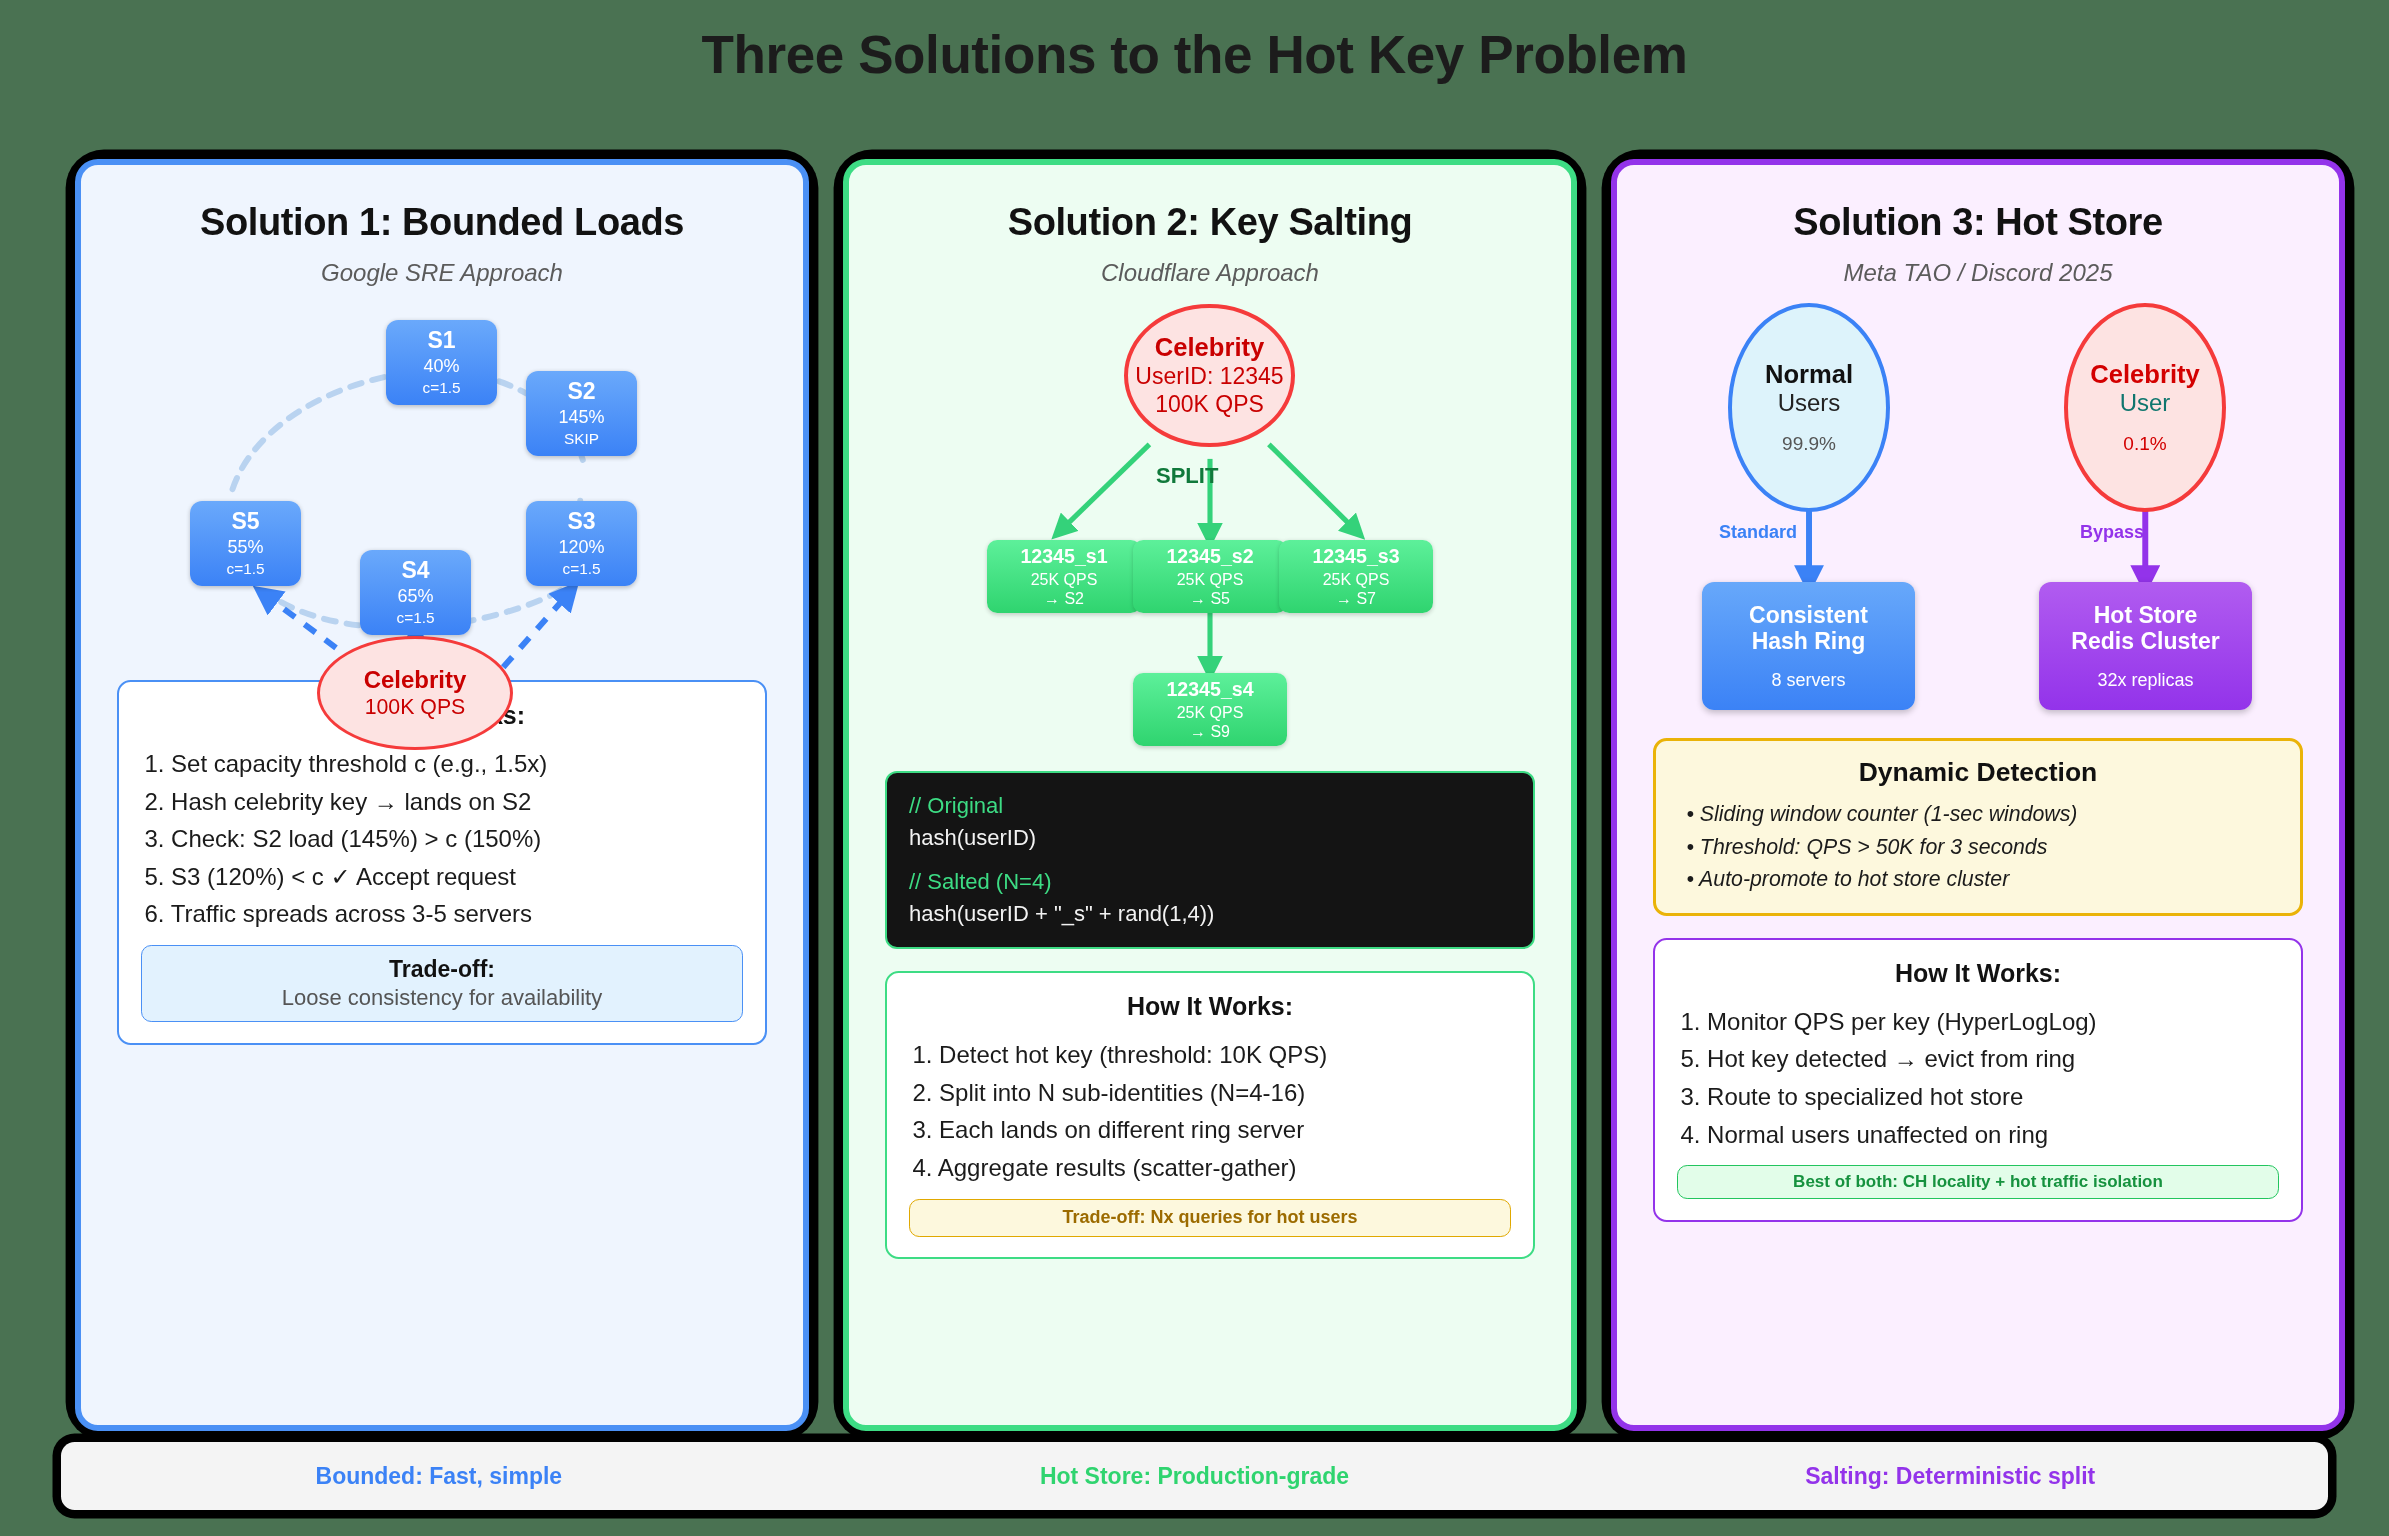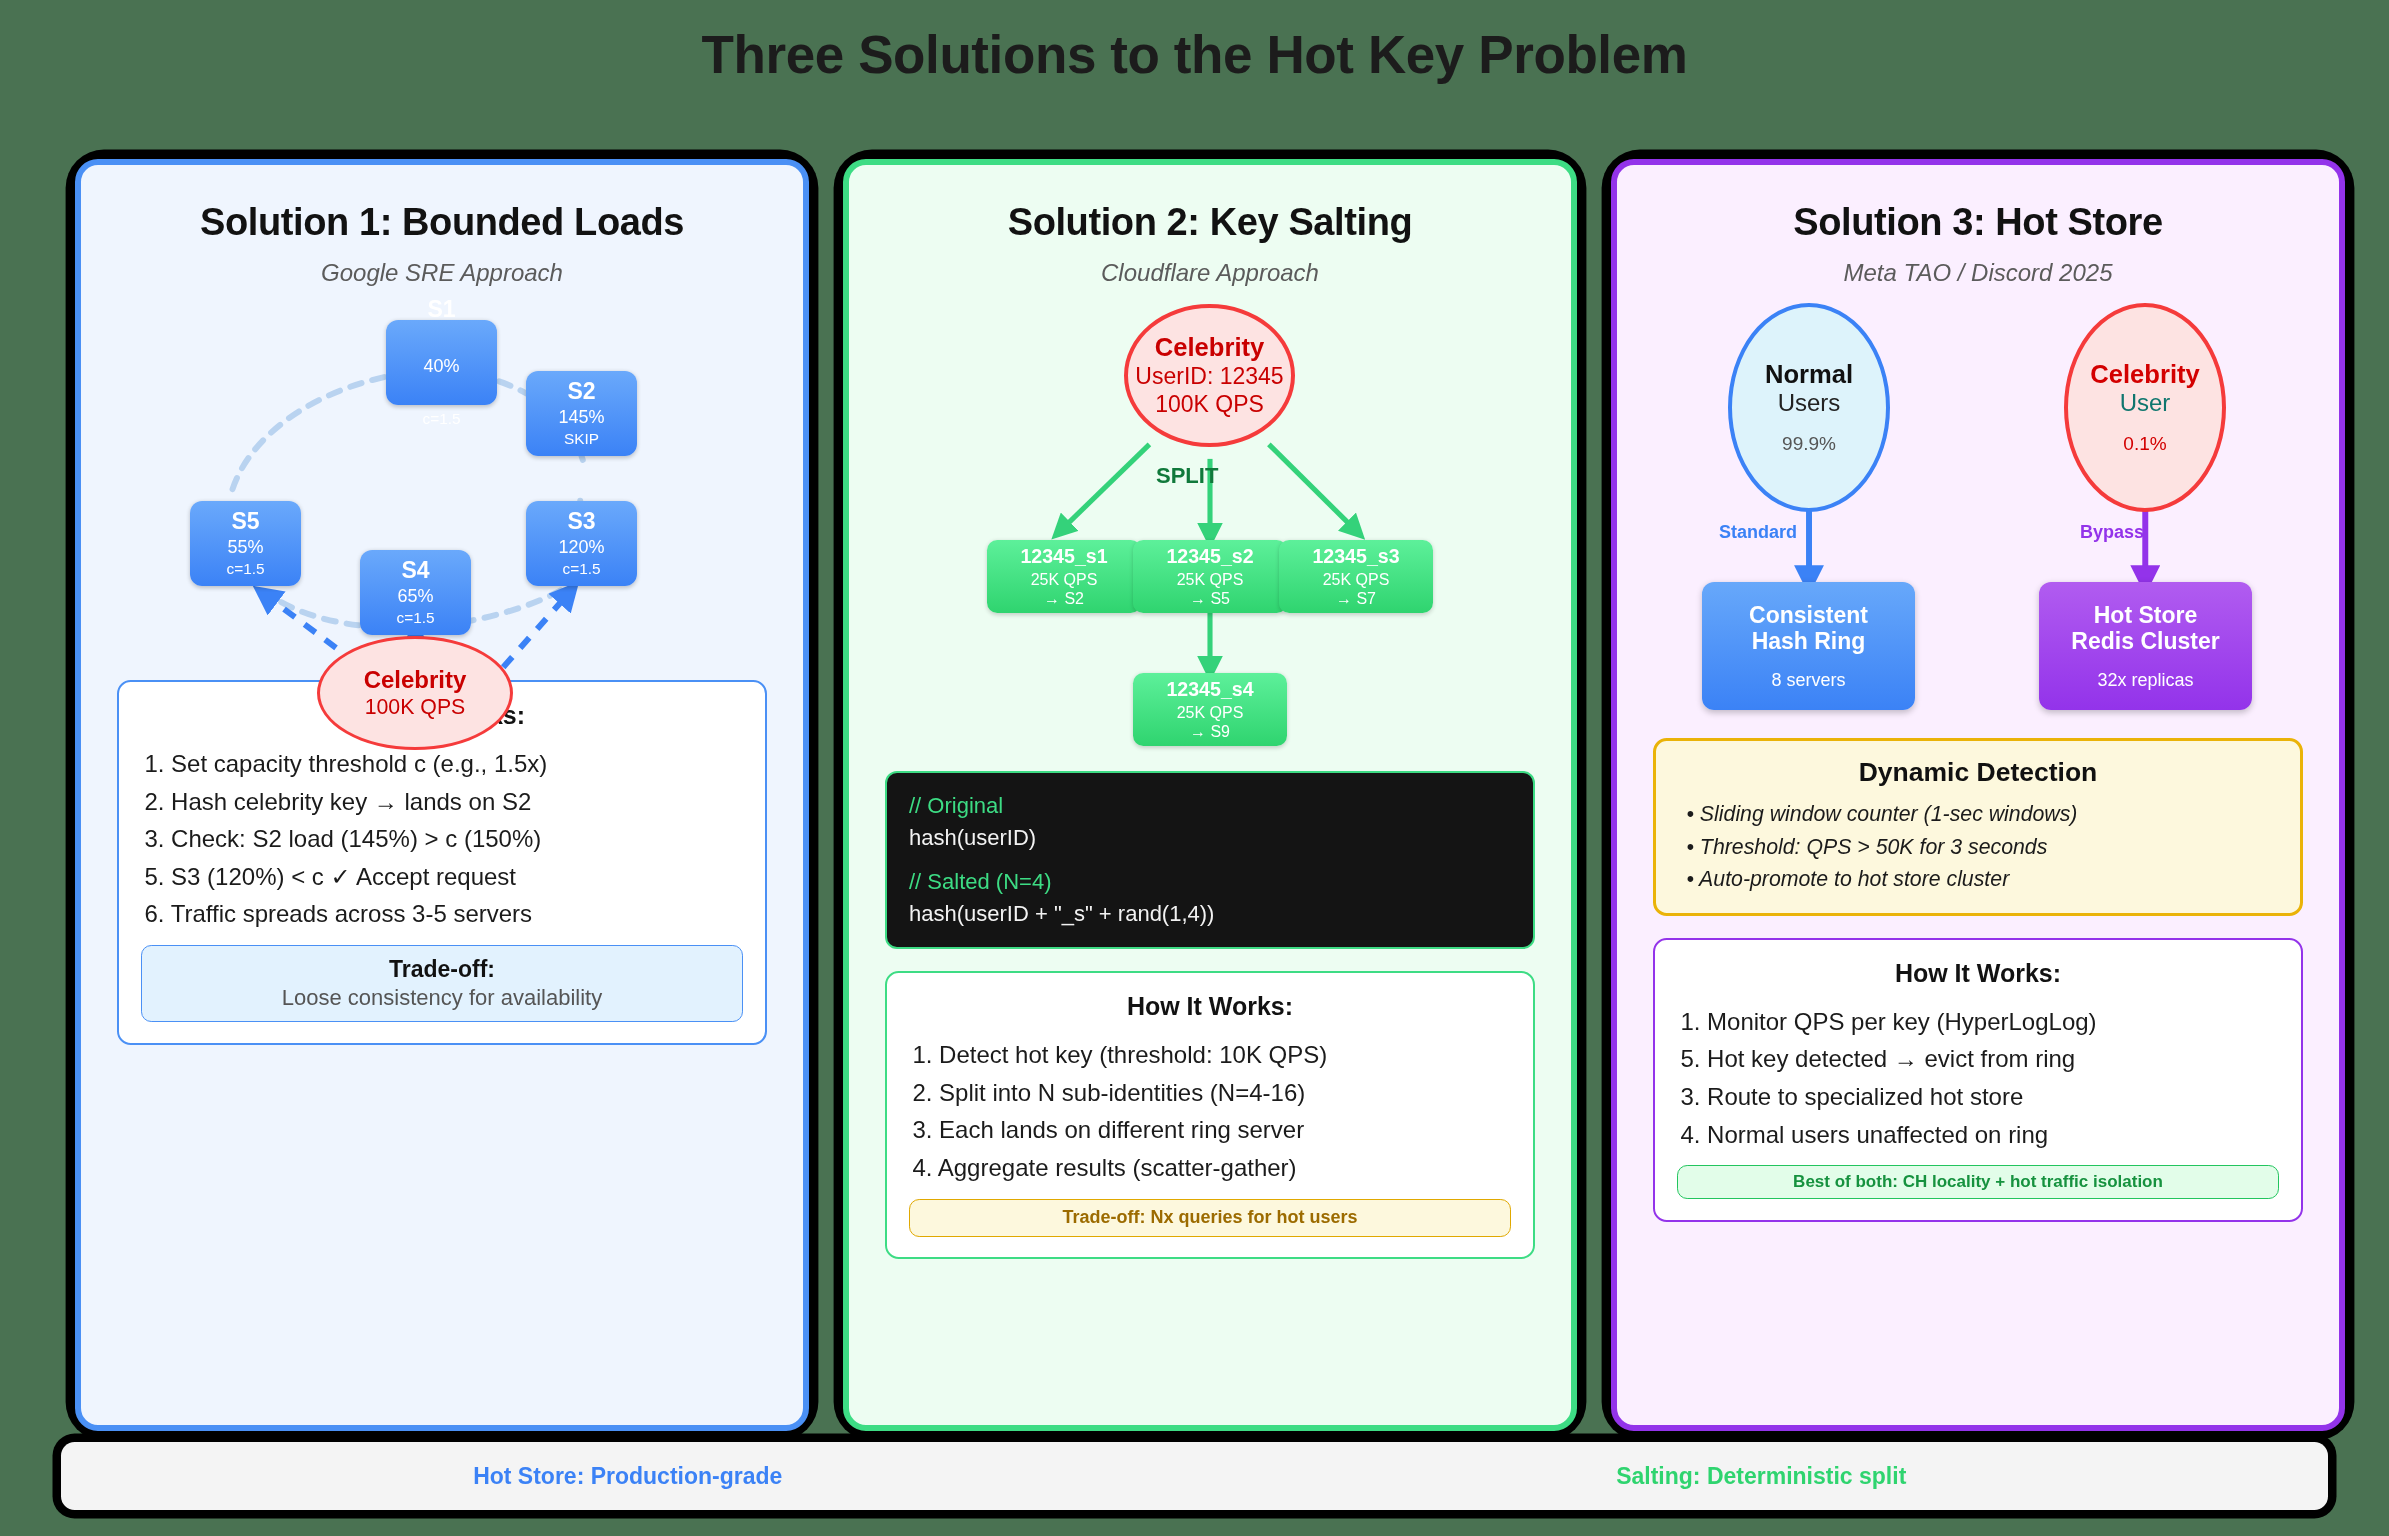--- a/index.html
+++ b/index.html
@@ -253,21 +253,21 @@
             <path d="M 392 492 L 392 400" marker-end="url(#ar1)"></path>
             <path d="M 455 480 L 570 350" marker-end="url(#ar1)"></path>
           </g>
           <defs>
             <marker id="ar1" markerWidth="5" markerHeight="5" refX="2" refY="2.5" orient="auto">
               <path d="M0,0 L5,2.5 L0,5 z" fill="#3b82f6"></path>
             </marker>
           </defs>
         </svg>
 
-        <div class="snode" style="left:305px;top:24px;gap:31px;">
+        <div class="snode" style="left:305px;top:24px;">
           <div class="nm">S1</div>
           <div class="l1">40%</div>
           <div class="l2">c=1.5</div>
         </div>
         <div class="snode" style="left:445px;top:75px;">
           <div class="nm">S2</div>
           <div class="l1">145%</div>
           <div class="l2">SKIP</div>
         </div>
         <div class="snode" style="left:445px;top:205px;">
@@ -440,18 +440,19 @@
           <li>5. Hot key detected → evict from ring</li>
           <li>3. Route to specialized hot store</li>
           <li>4. Normal users unaffected on ring</li>
         </ol>
         <div class="tradeoff green">Best of both: CH locality + hot traffic isolation</div>
       </div>
     </div>
   </div>
 
   <div class="footer">
+    <div class="fitem">Bounded: Fast, simple</div>
     <div class="fitem">Hot Store: Production-grade</div>
     <div class="fitem">Salting: Deterministic split</div>
   </div>
 
 </div>
 
 
 </body></html>

